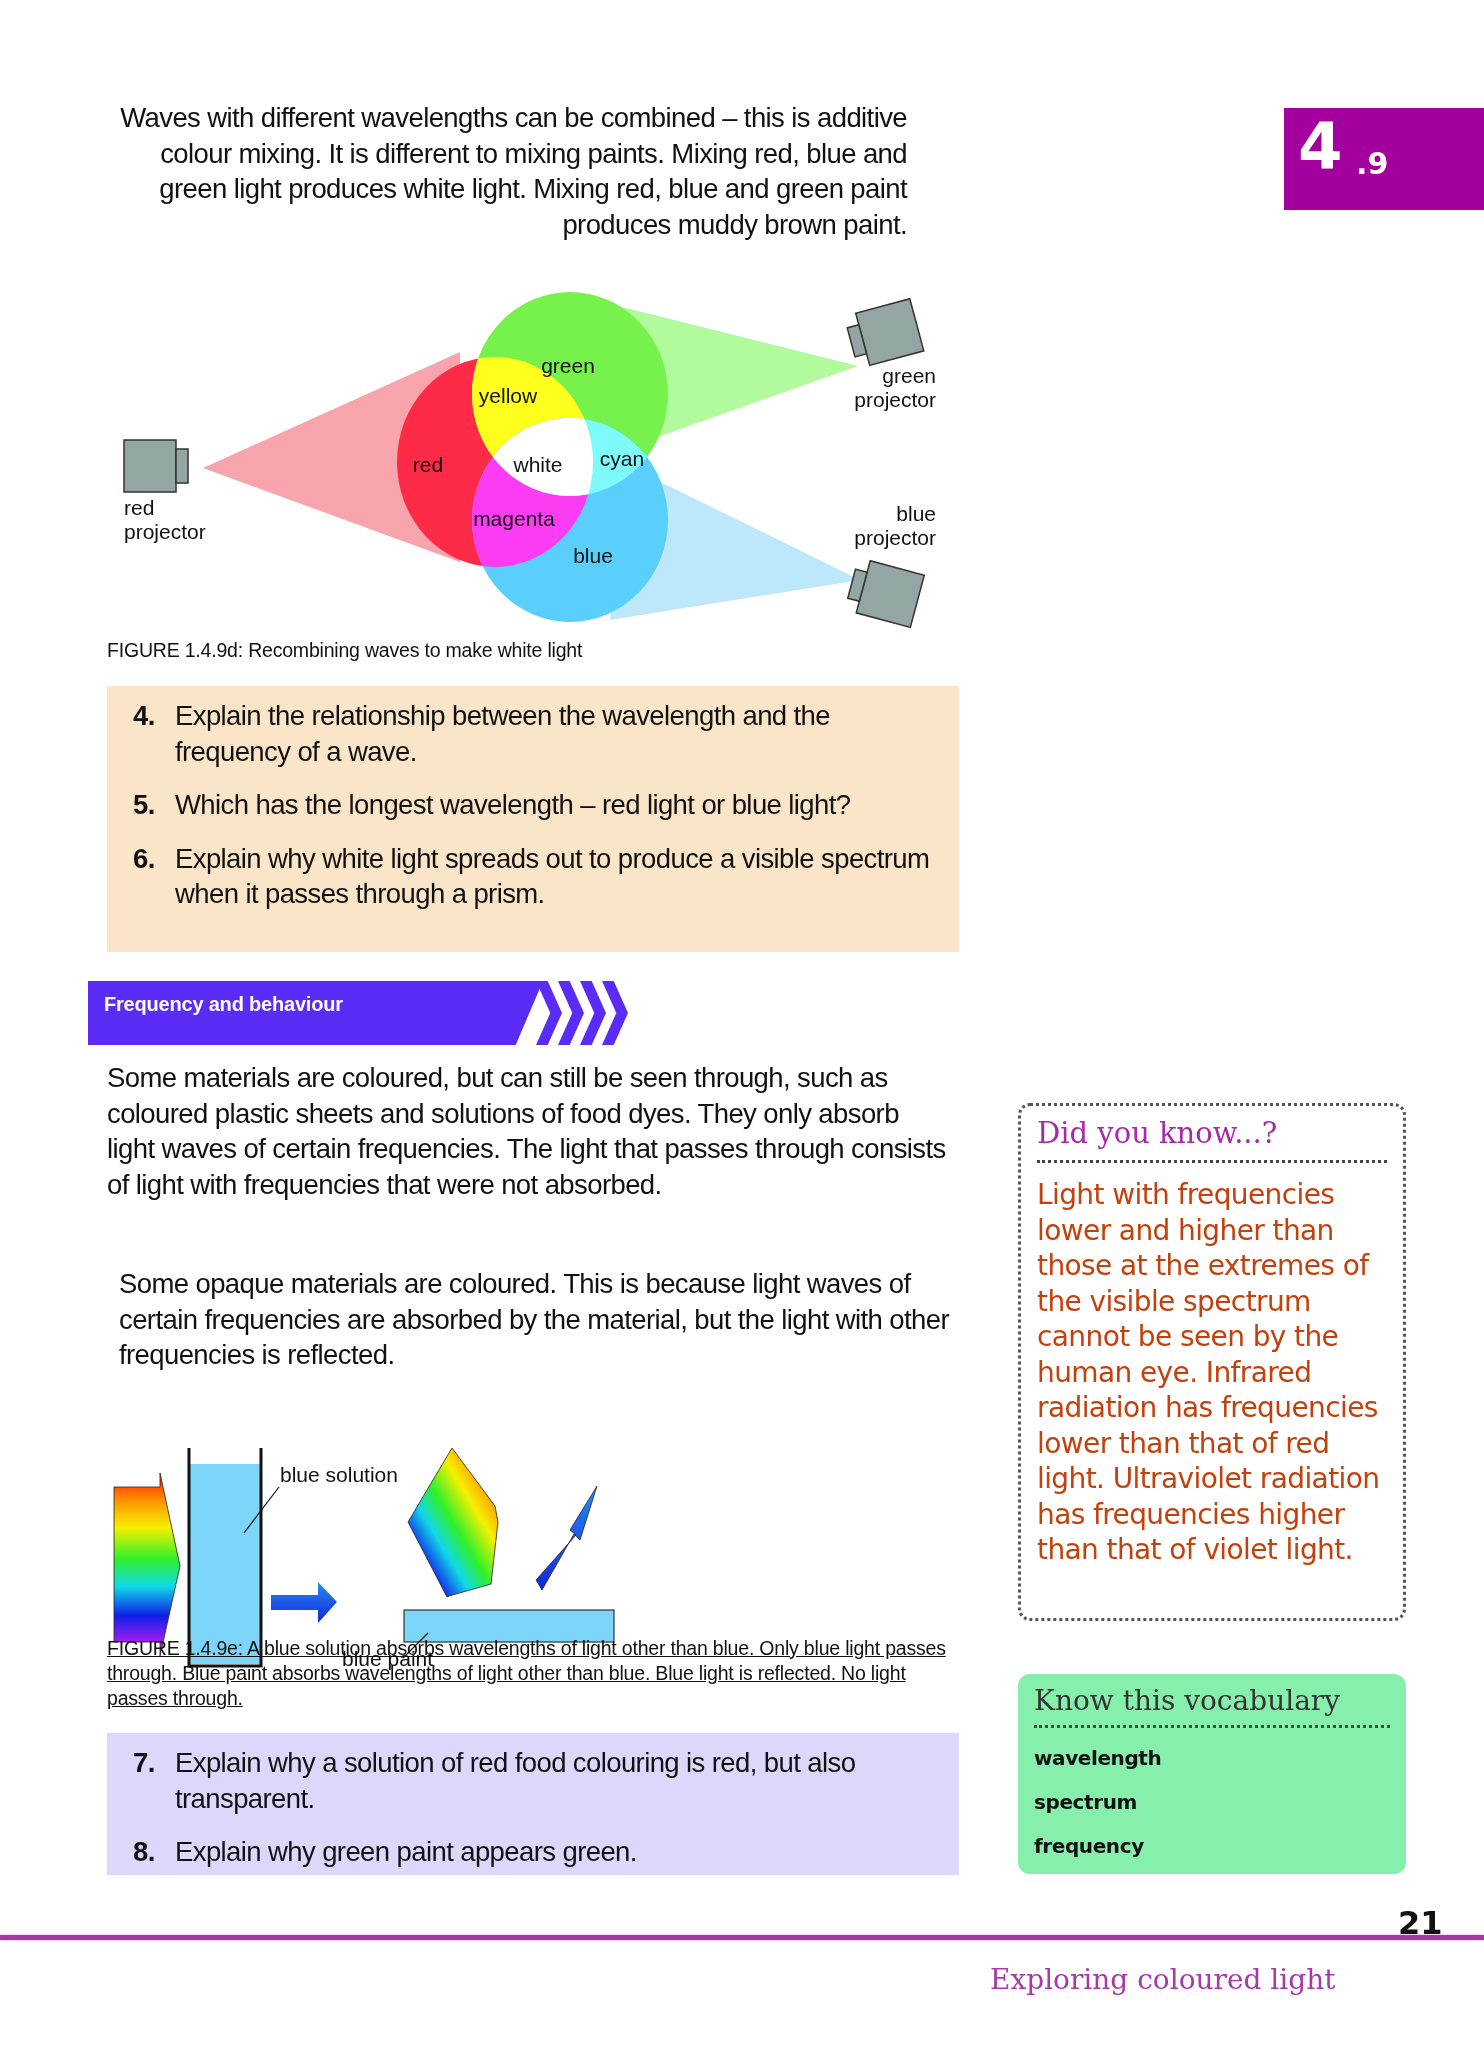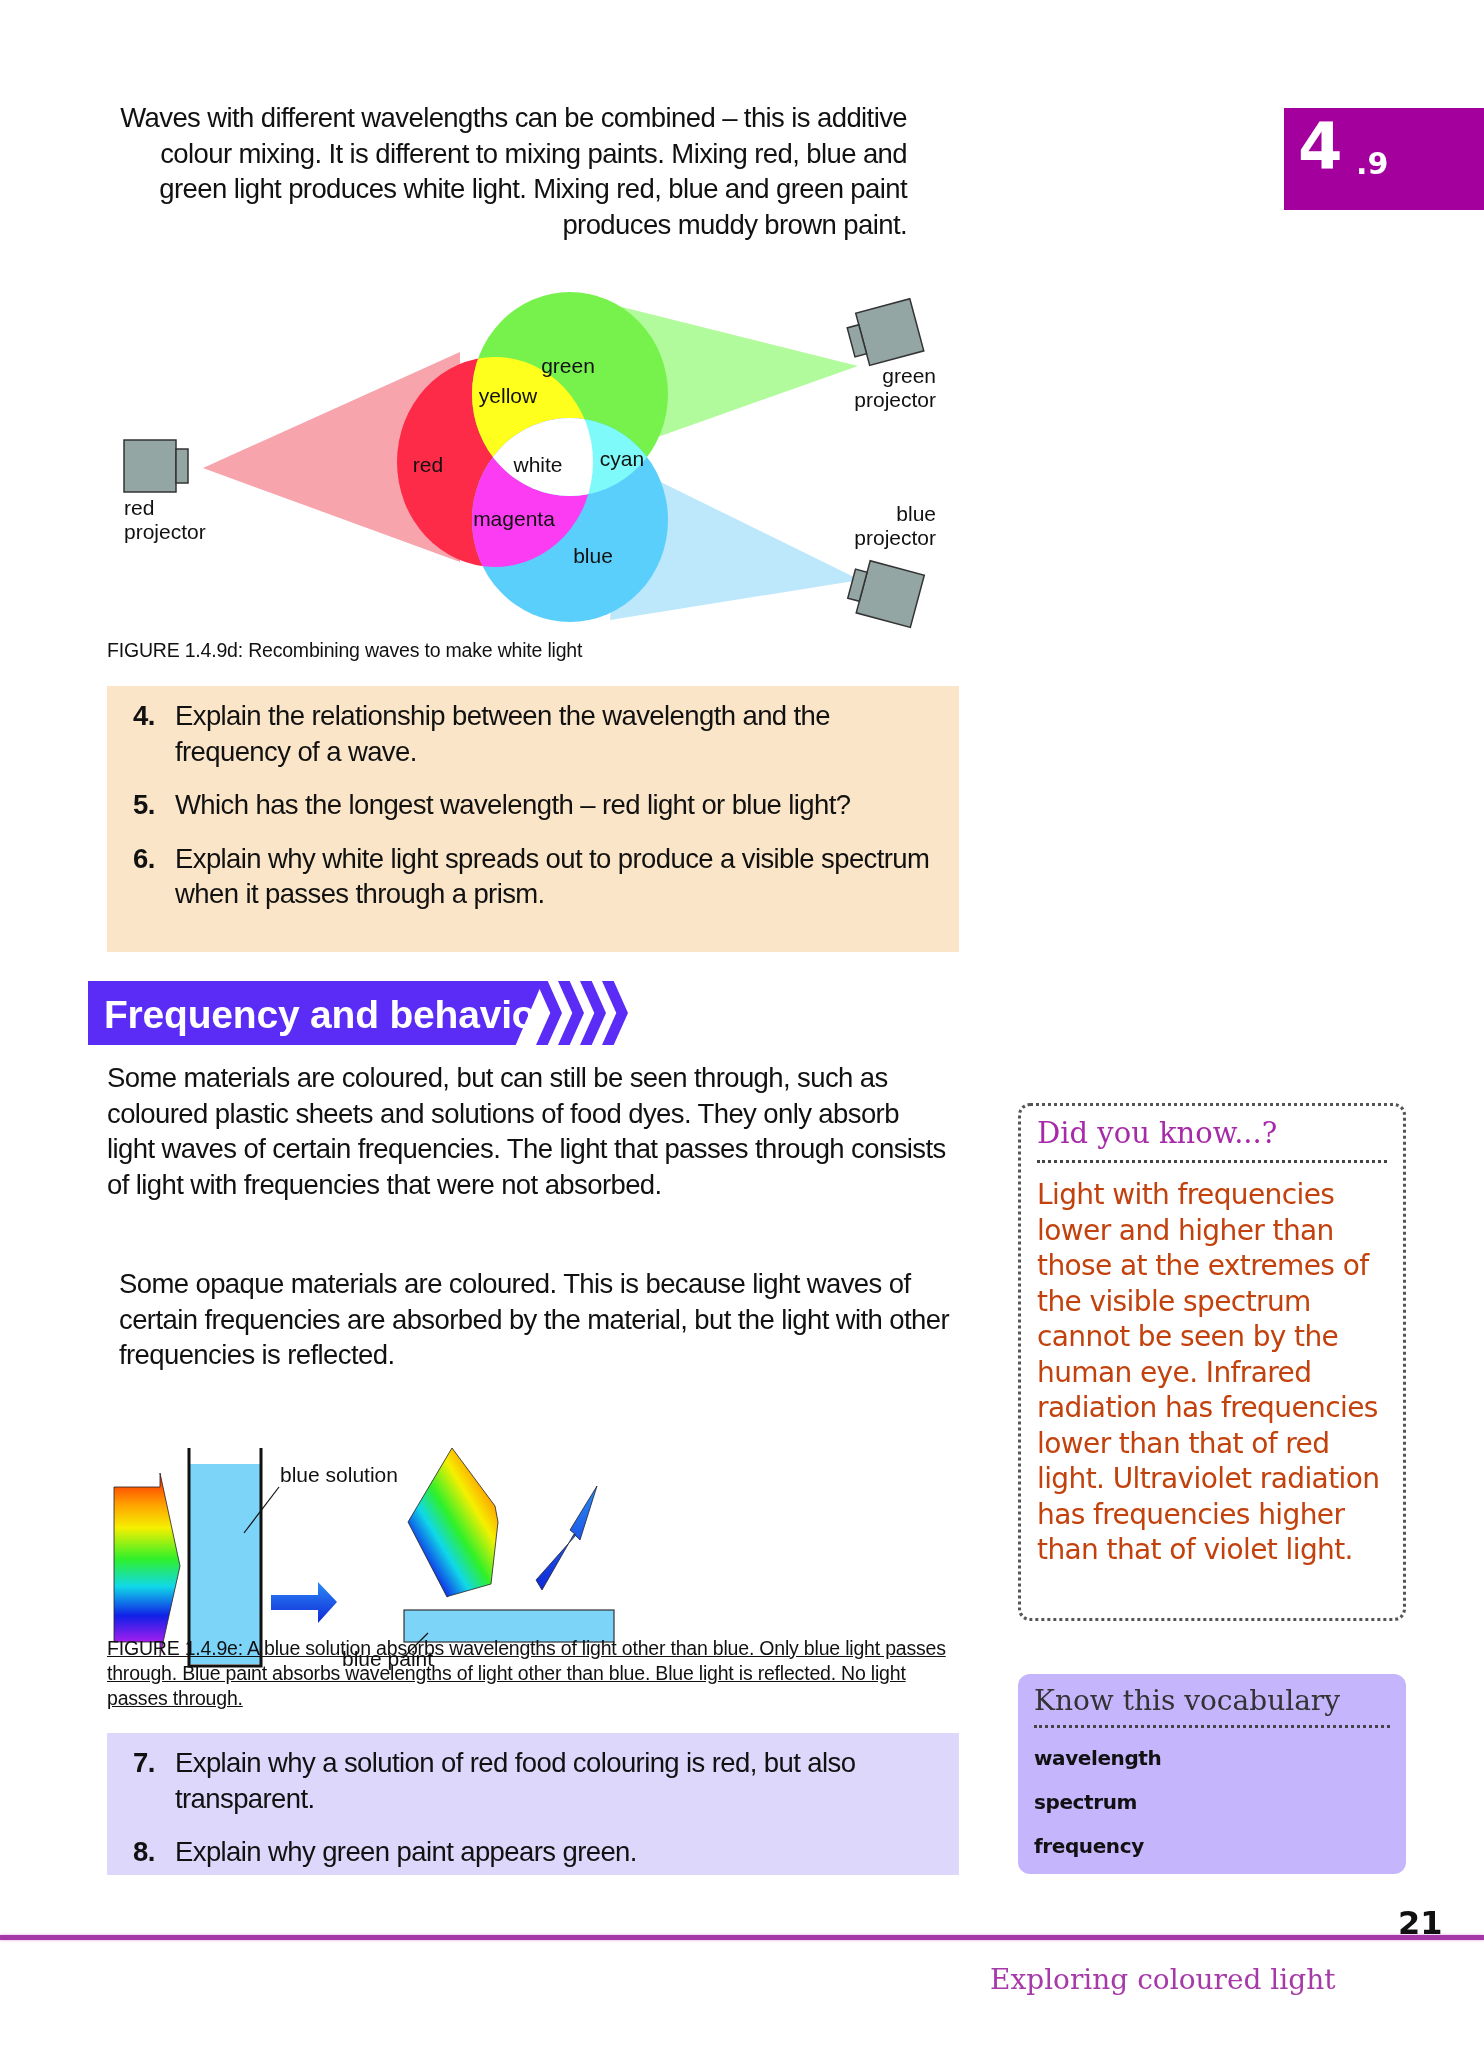--- a/index.html
+++ b/index.html
@@ -29,39 +29,39 @@
   .qbox.purple { background:#ddd7fb; top:1733px; height:142px; }
   .q { display:flex; font-size:27.5px; line-height:35.5px; letter-spacing:-0.6px; margin-bottom:18px; font-family:"Liberation Sans", sans-serif;}
   .q .num { font-weight:bold; width:42px; flex:none; }
 
   #heading-bar { left:88px; top:981px; width:540px; height:64px; }
   #heading-bar .bar {
     position:absolute; left:0; top:0; width:455px; height:64px; background:#5a2cf6;
     clip-path:polygon(0 0, 100% 0, 94% 100%, 0 100%);
   }
   #heading-bar .title {
-    position:absolute; left:16px; top:12px; color:#fff; font-size:39px; font-weight:bold;
+    position:absolute; left:16px; top:12px; color:#fff; font-size:20px; font-weight:bold;
     font-family:"Liberation Sans", sans-serif; letter-spacing:-0.2px;
   }
   .chev { position:absolute; top:0; width:26px; height:64px; background:#5a2cf6;
     clip-path:polygon(0 0, 45% 0, 100% 50%, 45% 100%, 0 100%, 55% 50%); }
 
   #para2 { left:107px; top:1060px; width:840px; }
   #para3 { left:107px; top:1254px; width:840px; }
 
   #dyk {
     left:1018px; top:1103px; width:388px; height:518px; box-sizing:border-box;
     border:3px dotted #555; border-radius:12px; padding:10px 16px;
   }
   #dyk .title { font-family:"DejaVu Serif", serif; color:#a72aa8; font-size:29px; padding-bottom:10px; border-bottom:3px dotted #444; margin-bottom:14px; }
   #dyk .text { font-size:28px; line-height:35.5px; color:#c2410c; font-family:"DejaVu Sans", sans-serif; letter-spacing:-0.6px; }
 
   #vocab {
     left:1018px; top:1674px; width:388px; height:200px; box-sizing:border-box;
-    background:#c4b5fd; border-radius:12px; padding:10px 16px;
+    background:#86efac; border-radius:12px; padding:10px 16px;
   }
   #vocab .title { font-family:"DejaVu Serif", serif; color:#333; font-size:28px; padding-bottom:8px; border-bottom:3px dotted #444; margin-bottom:8px; }
   #vocab .word { font-weight:bold; font-size:20px; line-height:44px; color:#111; font-family:"DejaVu Sans", sans-serif; letter-spacing:-0.4px; }
 
   #footer-rule { left:0; top:1935px; width:1484px; height:5px; background:#a438a6; box-shadow:0 0 3px #e59ae6; }
   #footer-title { left:990px; top:1963px; color:#a63aa8; font-family:"DejaVu Serif", serif; font-size:28px; }
   #footer-page { left:1398px; top:1904px; color:#111; font-size:32px; font-weight:bold; font-family:"DejaVu Sans", sans-serif; }
 </style>
 </head>
 <body>

